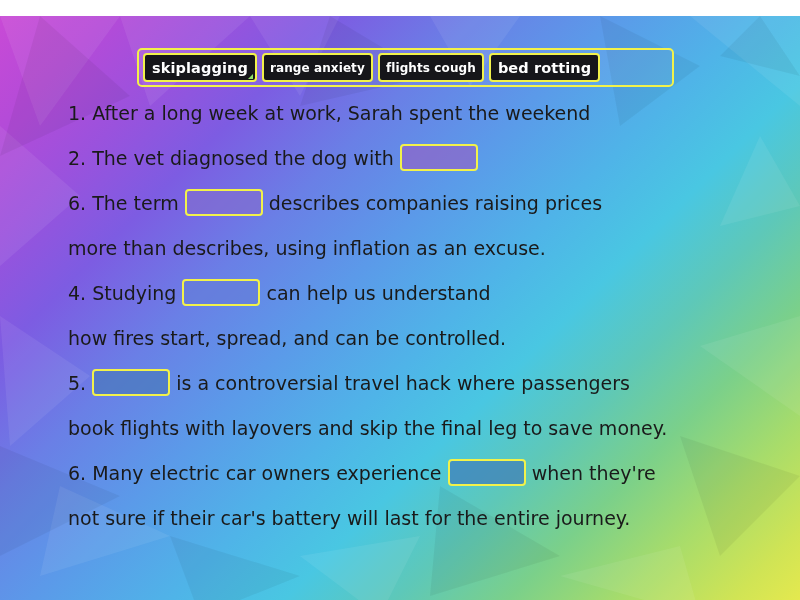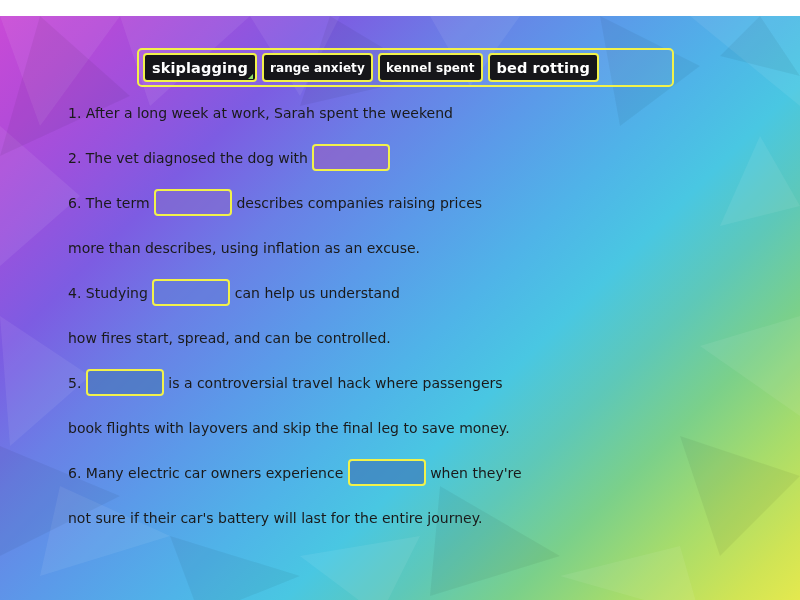--- a/index.html
+++ b/index.html
@@ -91,21 +91,21 @@
     left: 0;
     top: 74px;
     width: 800px;
   }
   .line {
     position: relative;
     display: flex;
     align-items: center;
     flex-wrap: nowrap;
     color: #1a1a1a;
-    font-size: 14px;
+    font-size: 19px;
     font-weight: 400;
     padding-left: 68px;
     height: 45px;
     white-space: pre;
   }
   .line .txt { white-space: pre; }
   .blank {
     display: inline-block;
     border: 2px solid #f2f24a;
     border-radius: 4px;
@@ -156,21 +156,21 @@
 
   <div class="word-bank">
     <div class="tile">
       <span>skiplagging</span>
       <span class="handle"></span>
     </div>
     <div class="tile sm">
       <span>range anxiety</span>
     </div>
     <div class="tile sm">
-      <span>kennel spent</span>
+      <span>flights cough</span>
     </div>
     <div class="tile">
       <span>bed rotting</span>
     </div>
   </div>
 
   <div class="sentences">
 
     <div class="line">
       <span class="txt">1. After a long week at work, Sarah spent the weekend</span>

